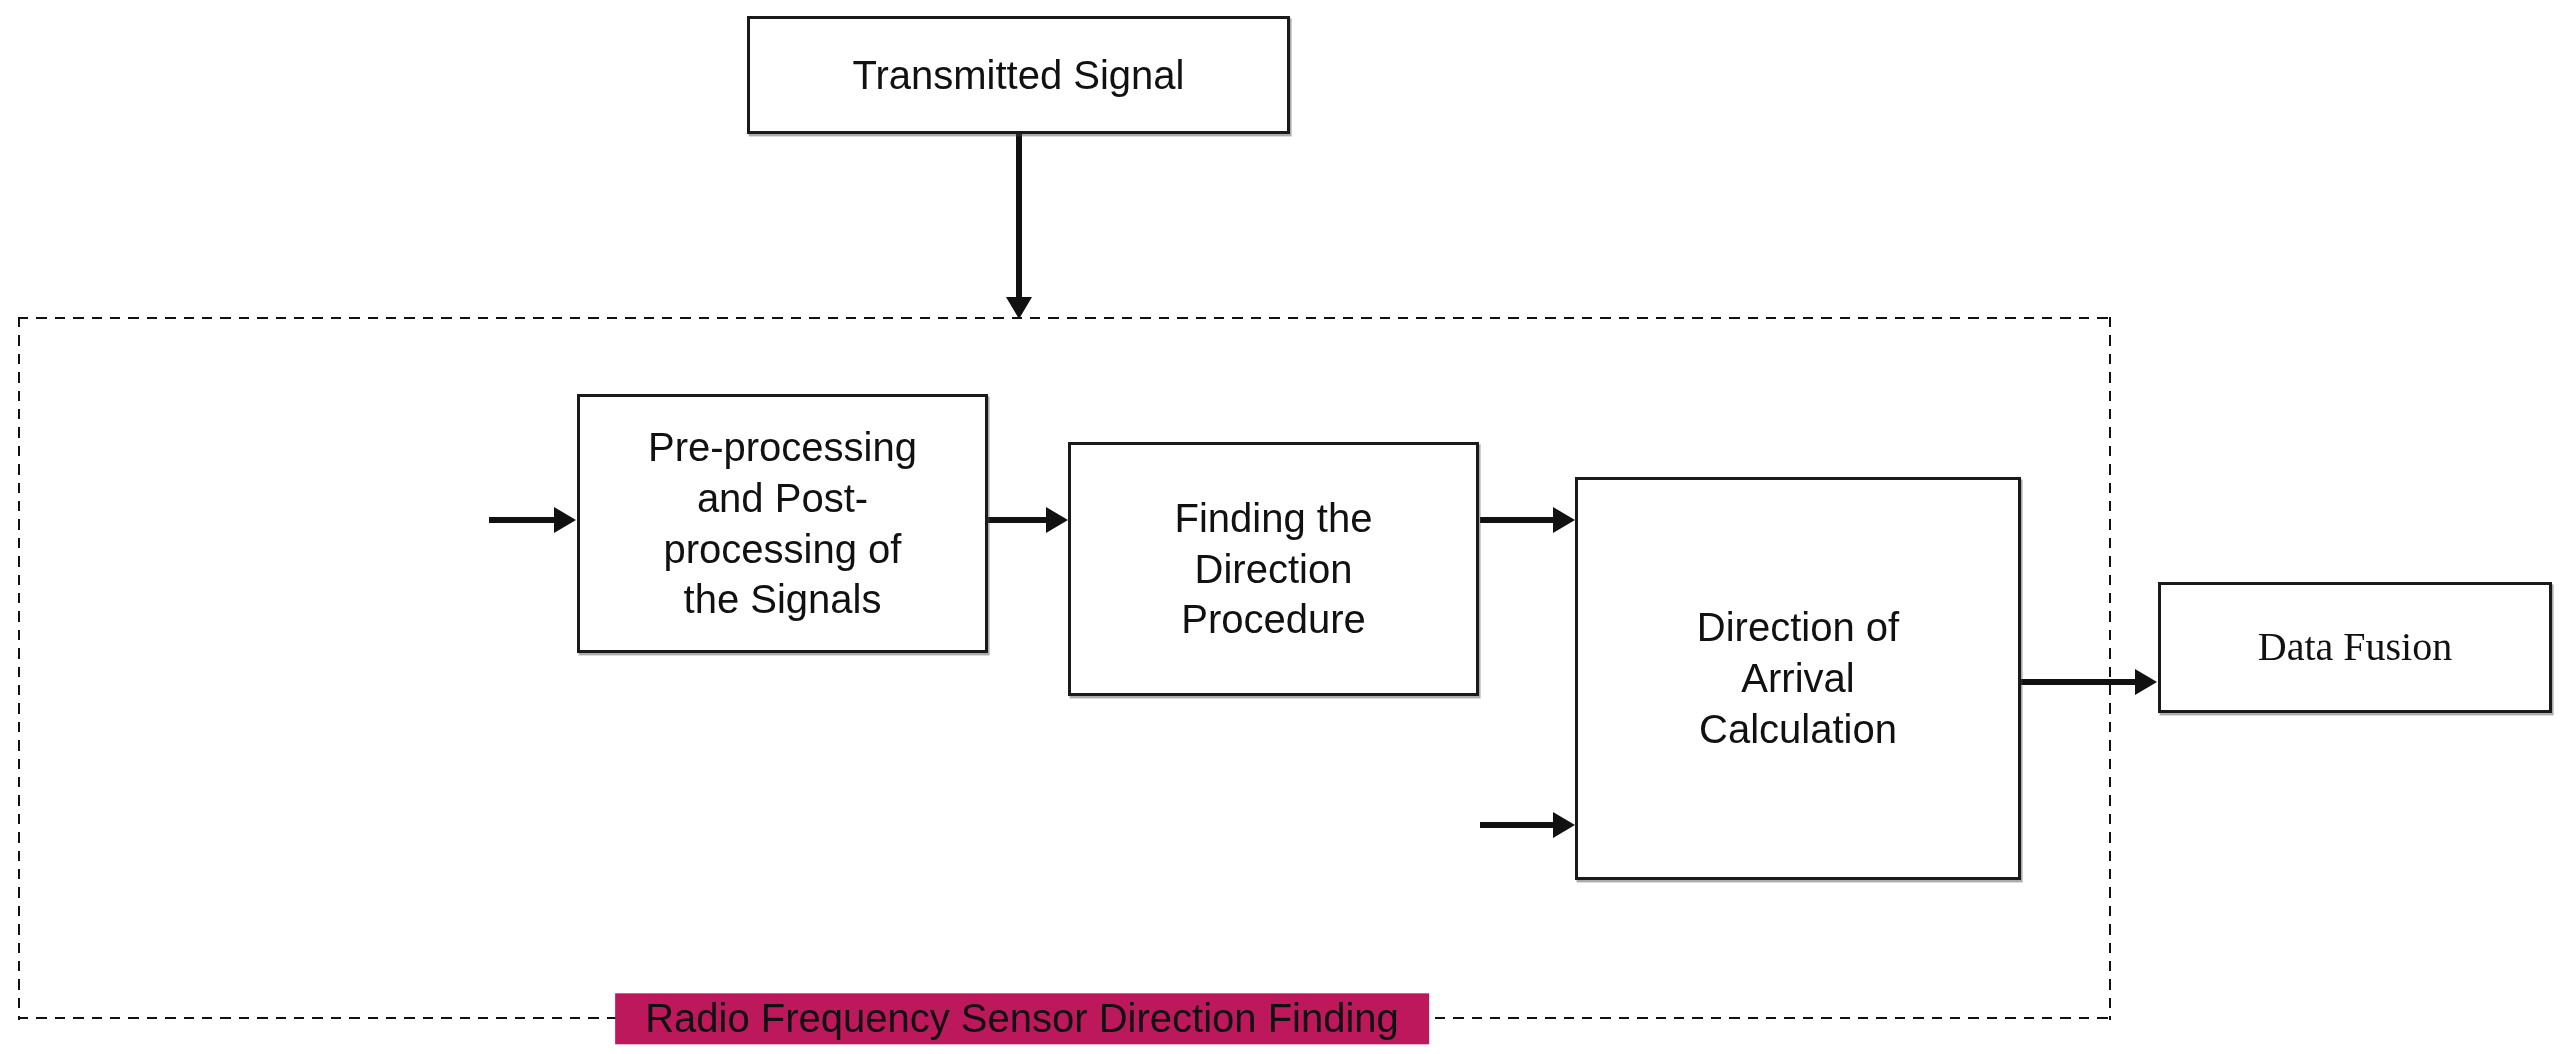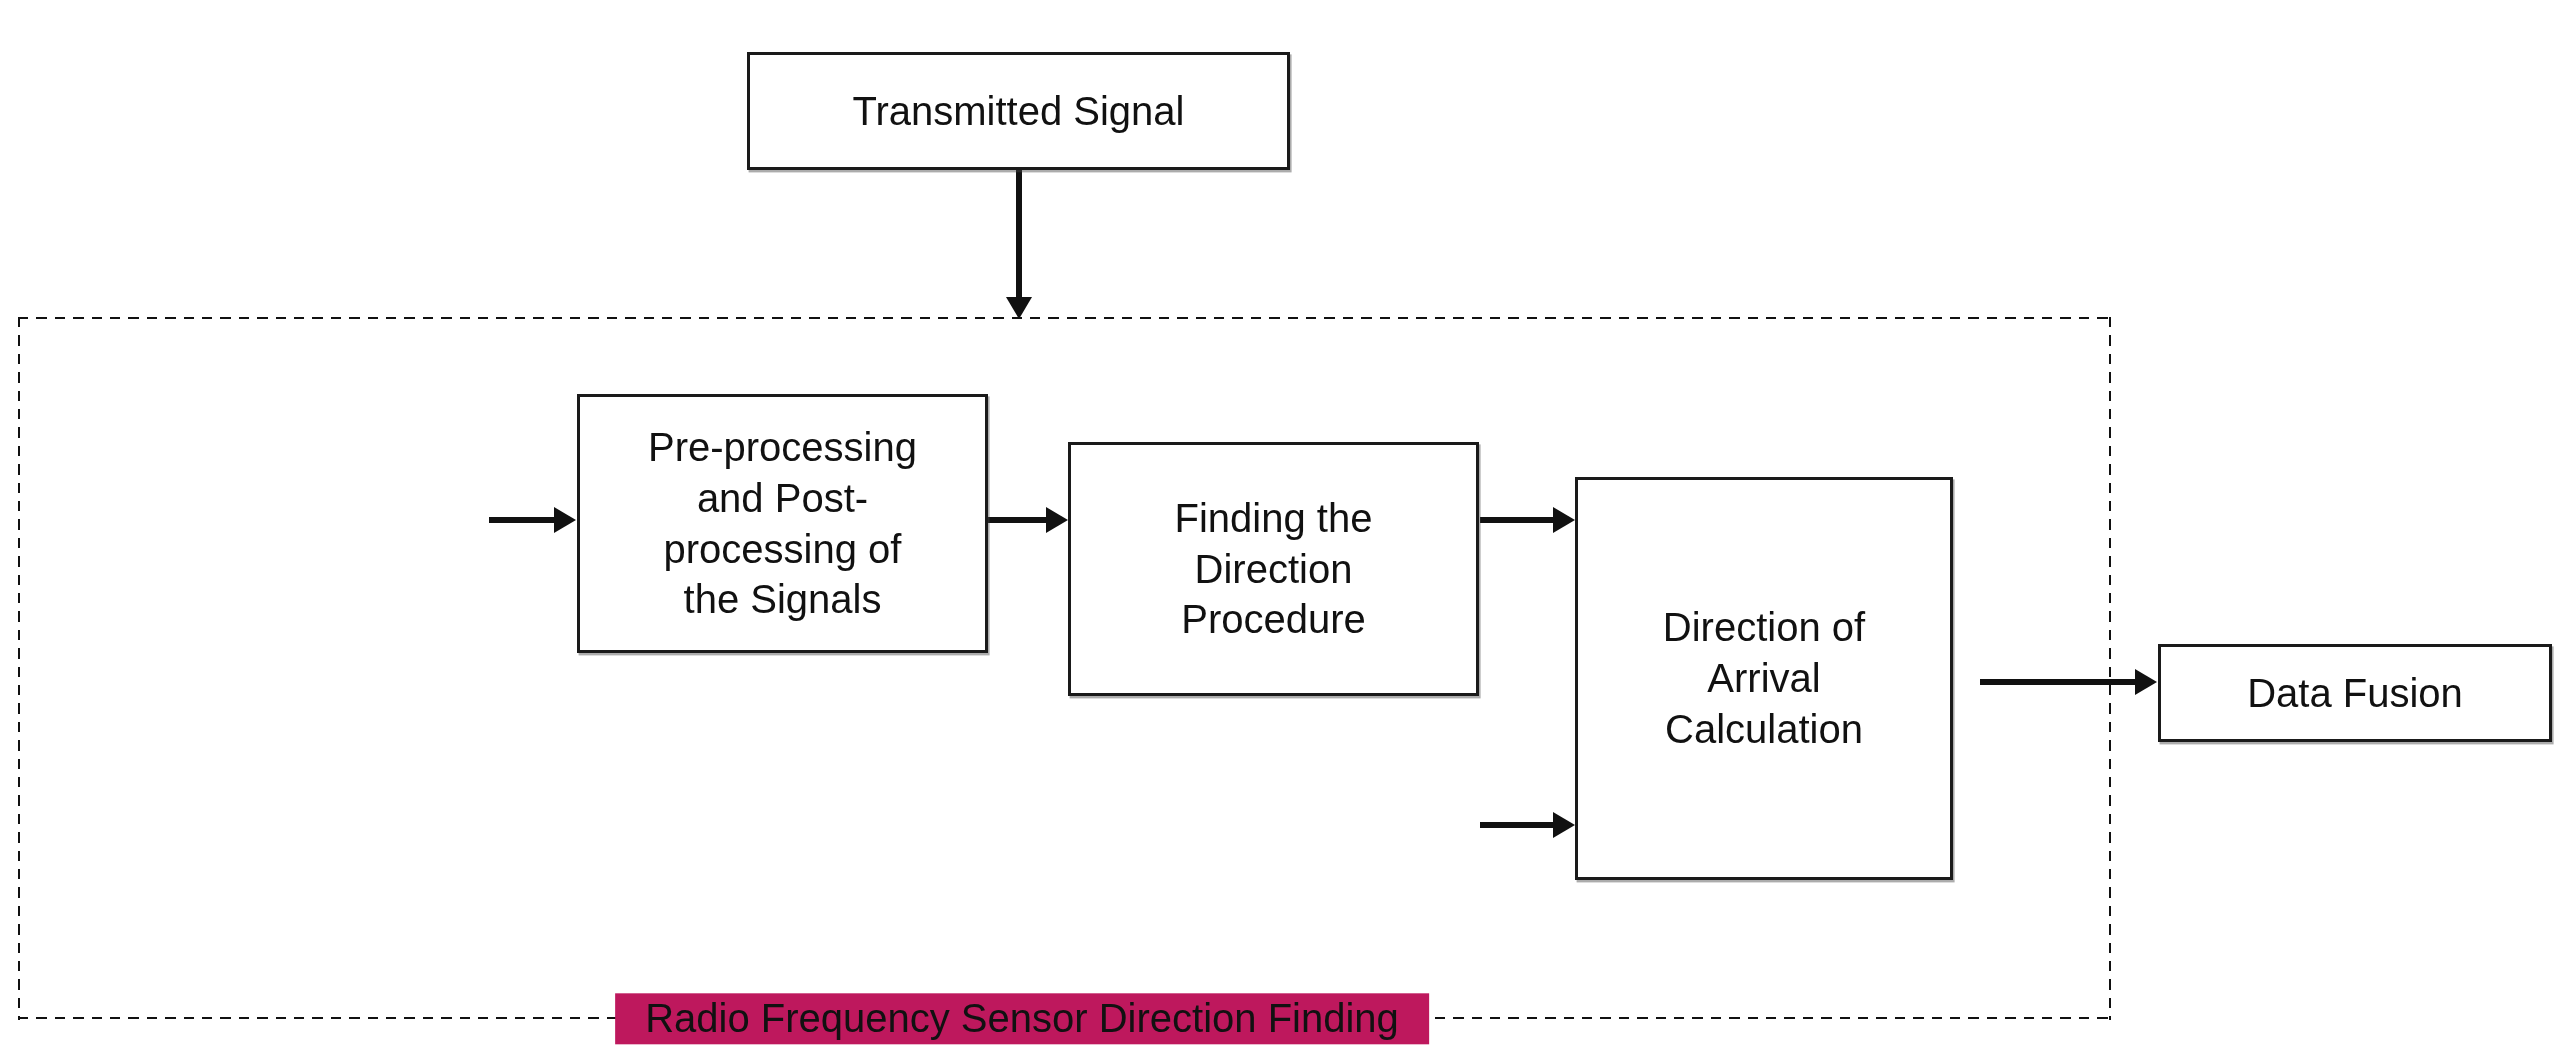--- a/index.html
+++ b/index.html
@@ -95,21 +95,21 @@
     white-space: nowrap;
     z-index: 4;
     color: var(--text, #111111);
   }
 </style>
 </head>
 <body>
 
 <div id="stage">
 
-  <div class="node" style="left:747px; top:16px; width:543px; height:118px;margin-top:36px;">
+  <div class="node" style="left:747px; top:16px; width:543px; height:118px;">
     <span class="node-label">Transmitted Signal</span>
   </div>
 
   <div class="arrow-v" style="left:1016px; top:134px; height:163px;"></div>
 
   <div class="dash-h" style="left:17.6px; top:317px; width:2094px;"></div>
   <div class="dash-v" style="left:17.6px; top:317px; height:703px;"></div>
   <div class="dash-v" style="left:2109px; top:317px; height:703px;"></div>
   <div class="dash-h" style="left:17.6px; top:1017px; width:2094px;"></div>
 
@@ -131,26 +131,26 @@
     <span class="node-label">Finding the
 Direction
 Procedure</span>
   </div>
 
   <div class="arrow-h" style="left:1480px; top:517px; width:73px;"></div>
 
 
   <div class="arrow-h" style="left:1480px; top:822px; width:73px;"></div>
 
-  <div class="node" style="left:1575px; top:477px; width:378px; height:403px;">
+  <div class="node" style="left:1575px; top:477px; width:446px; height:403px;">
     <span class="node-label">Direction of
 Arrival
 Calculation</span>
   </div>
 
   <div class="arrow-h" style="left:1980px; top:679px; width:155px;"></div>
 
-  <div class="node" style="left:2158px; top:644px; width:394px; height:98px;">
+  <div class="node" style="left:2158px; top:582px; width:394px; height:131px;font-family:Liberation Serif, serif;">
     <span class="node-label">Data Fusion</span>
   </div>
 
 </div>
 
 
 </body></html>

